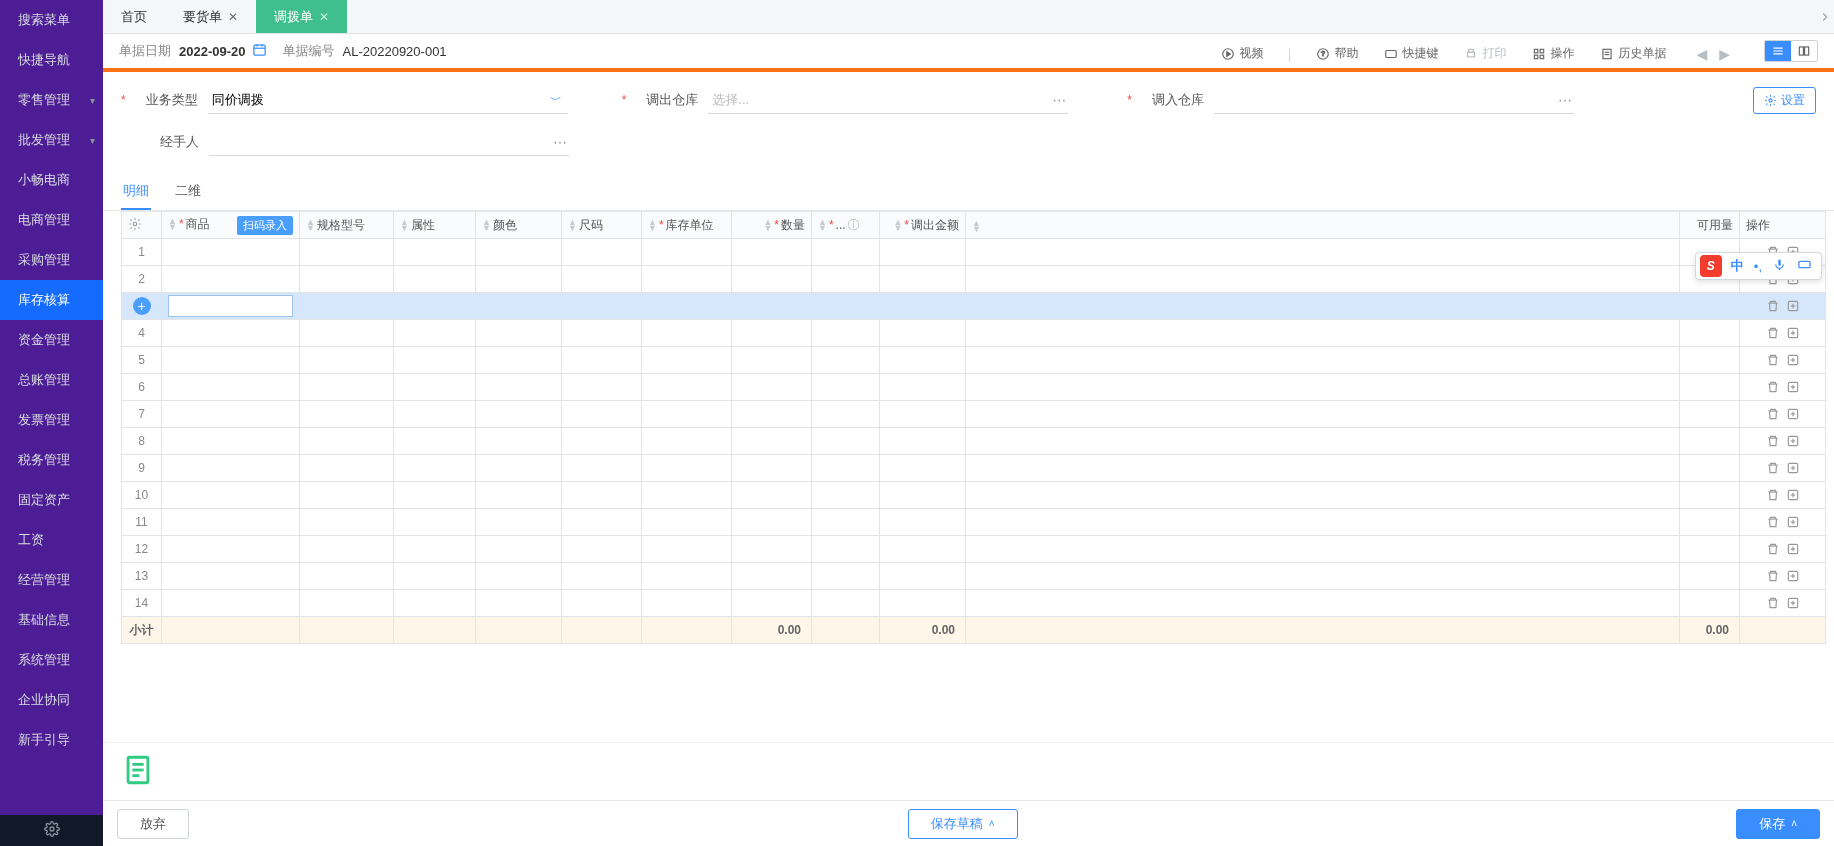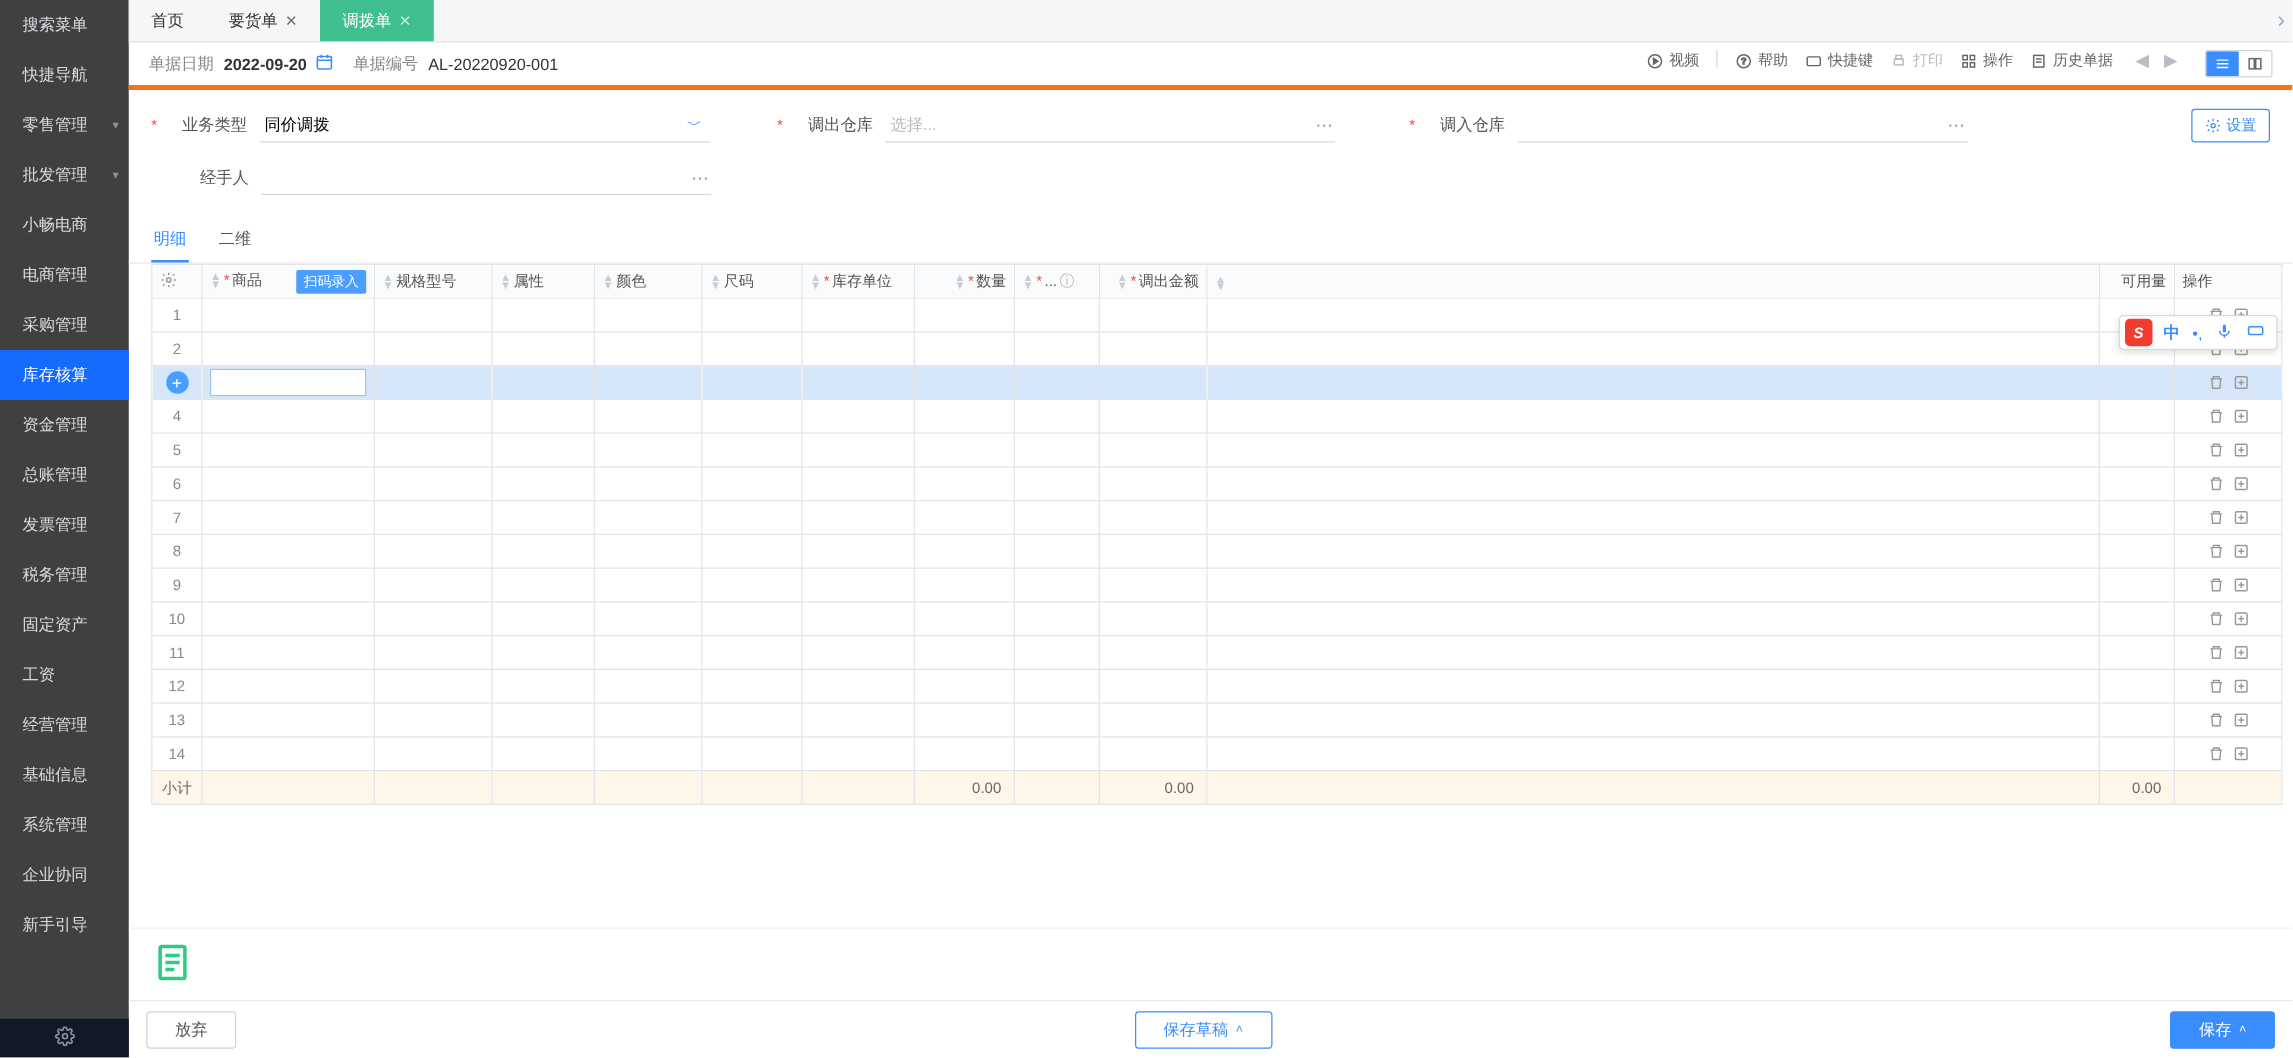--- a/index.html
+++ b/index.html
@@ -1,20 +1,20 @@
 <!DOCTYPE html>
 <html><head>
 <meta charset="utf-8">
 <style>
 * { box-sizing: border-box; margin: 0; padding: 0; }
 body { font-family: "Microsoft YaHei", sans-serif; font-size: 12px; color: #333; background: #fff; overflow: hidden; }
 .app { display: flex; height: 846px; width: 1834px; position: relative; }
 
 
-.sidebar { width: 103px; background: #404040; color: #d9dde1; display: flex; flex-direction: column; }
+.sidebar { width: 103px; background: #4c1d95; color: #d9dde1; display: flex; flex-direction: column; }
 .side-item { padding: 11px 8px 11px 18px; cursor: pointer; display: flex; align-items: center; justify-content: space-between; font-size: 13px; }
 .side-item.active { background: #166bff; color: #fff; }
 .side-caret { font-size: 10px; color: #8c929c; }
 .side-bottom { margin-top: auto; text-align: center; padding: 6px; background:#111827;}
 .side-bottom svg { width:16px; height:16px; stroke:#8c929c;}
 
 
 .main { flex:1; display:flex; flex-direction:column;border-radius:25px; }
 
 
@@ -23,21 +23,21 @@
 .tab.active { background:#3fbf8e; color:#fff; }
 .tab-close { font-size:12px; opacity:.7; }
 .tabs-right { position:absolute; right:0; top:0; height:100%; display:flex; align-items:center; padding:0 2px; color:#9ba1a8;}
 .tabs-right svg{width:14px;height:14px;}
 
 
 .header-row { height:38px; display:flex; align-items:center; padding:0 16px; border-bottom:4px solid #f97316; font-size:13px;}
 .hr-label { color:#888; margin-right:8px;}
 .hr-value { font-weight:600; color:#333; margin-right:6px;}
 .cal-icon { color:#3a8dff; margin-right:16px;}
-.header-tools { margin-left:auto; display:flex; align-items:flex-start; gap:14px; color:#666; font-size:12px;}
+.header-tools { margin-left:auto; display:flex; align-items:flex-end; gap:26px; color:#666; font-size:12px;}
 .htool { display:flex; align-items:center; gap:4px; cursor:pointer;}
 .htool.disabled{color:#b8bdc4;}
 .htool svg{width:14px;height:14px;}
 .divider-v{width:1px;height:14px;background:#d5d9dd;}
 .page-nav { display:flex; align-items:center; gap:4px; color:#b8bdc4;}
 .page-nav span{padding:0 4px; font-size:14px;}
 .view-toggle { display:flex; border:1px solid #cfd4d9; border-radius:2px; overflow:hidden; margin-left:4px;}
 .view-toggle span{ padding:3px 6px; cursor:pointer;}
 .view-toggle span.on{ background:#3a8dff; color:#fff;}
 .view-toggle svg{width:14px;height:14px;display:block;}
@@ -82,21 +82,21 @@
 .col-avail{width:60px; text-align:right;}
 .col-ops{width:86px; text-align:center;}
 .scan-badge{ background:#4a9eff; color:#fff; font-size:11px; padding:2px 6px; border-radius:2px; float:right;}
 .info-ic{ color:#bbb; margin-left:2px;}
 .row-active td{ background:#d6e7fb !important;}
 .row-active .col-rownum{ background:#d6e7fb;}
 .add-btn{ width:18px;height:18px;border-radius:50%;background:#4a9eff;color:#fff;display:inline-flex;align-items:center;justify-content:center;font-size:14px;}
 .cell-input{ background:#fff; border:1px solid #9ec3ef; height:22px; width:100%;}
 .row-ops{ display:flex; gap:6px; justify-content:center; color:#888;}
 .row-ops svg{width:14px;height:14px;cursor:pointer;}
-.subtotal-row td{ background:#fdf6e9 !important; font-weight:400; color:#666;}
+.subtotal-row td{ background:#fdf6e9 !important; font-weight:700; color:#666;}
 .subtotal-row .num{ text-align:right; padding-right:10px;}
 
 
 .remarks { padding:10px 18px; display:flex; align-items:flex-start; gap:14px; border-top:1px solid #eef0f2;}
 .remarks-ic{ color:#2ecb80;}
 .remarks-ic svg{width:34px;height:34px;}
 .remarks input{ flex:1; border:none; outline:none; font-size:13px; color:#999;}
 
 
 .footer{ height:46px; border-top:1px solid #e6e8ea; display:flex; align-items:center; justify-content:space-between; gap:12px; padding:0 14px;}

